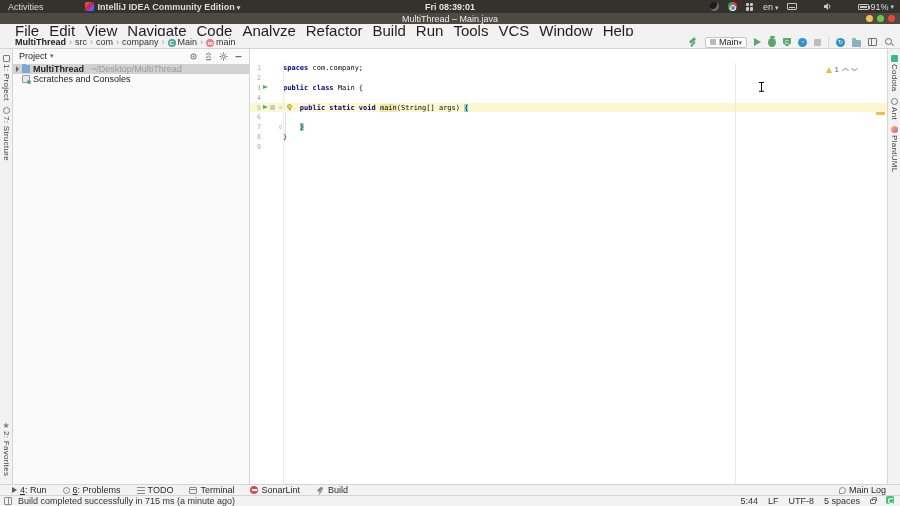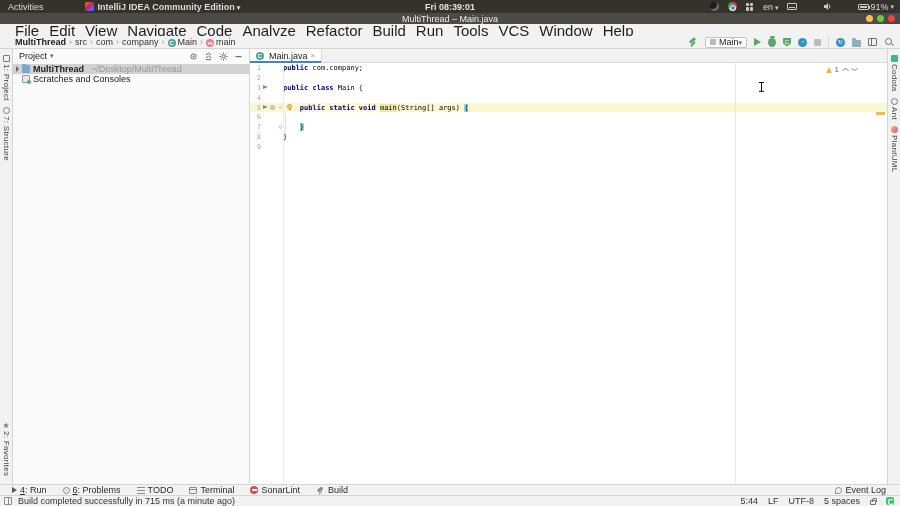--- a/index.html
+++ b/index.html
@@ -162,21 +162,21 @@
   .bt-build::before { content:''; position:absolute; left:1px; top:2px; width:6px; height:2.5px; background:#8a8a8a; border-radius:1px; transform:rotate(-40deg); }
   .bt-build::after { content:''; position:absolute; left:4px; top:4px; width:1.3px; height:5px; background:#8a8a8a; transform:rotate(40deg); }
   .event-log { margin-left:auto; margin-right:14px; display:flex; align-items:center; gap:3px; }
   .ev-ic { width:7px; height:7px; border:1px solid #8a8a8a; border-radius:50% 50% 50% 0; }
   
   .status-bar { position:absolute; left:0; top:495px; width:900px; height:11px; background:#f2f2f2;
     border-top:1px solid #d5d5d5; display:flex; align-items:center; font-size:9px; color:#333; }
   .sb-grid { width:8px; height:8px; margin-left:4px; border:1px solid #8a8a8a; border-radius:1px; position:relative; }
   .sb-grid::after { content:''; position:absolute; left:2.5px; top:0; bottom:0; width:1px; background:#8a8a8a; }
   .sb-msg { margin-left:6px; }
-  .sb-right { margin-left:auto; display:flex; align-items:center; gap:10px; margin-right:6px; }
+  .sb-right { margin-left:auto; display:flex; gap:10px; margin-right:6px; }
   .lock-ic { width:6px; height:5px; border:1px solid #6e6e6e; border-radius:1px; position:relative; margin-top:3px; }
   .lock-ic::before { content:''; position:absolute; left:1px; top:-3px; width:3px; height:3px; border:1px solid #6e6e6e; border-bottom:none; border-radius:2px 2px 0 0; }
   .codota-sq { width:8px; height:8px; background:#3ec46d; border-radius:2px; position:relative; }
   .codota-sq::after { content:''; position:absolute; left:2px; top:2px; width:4px; height:4px; border-radius:50%; border:1px solid #fff; border-right-color:transparent; }
 </style>
 </head>
 <body>
 
 <div id="screen">
 
@@ -338,33 +338,26 @@
         </div>
         <div class="tree-row">
           <span class="tw-chev none"></span>
           <span class="ti ti-scr"></span>
           <span class="t-label">Scratches and Consoles</span>
         </div>
       </div>
     </div>
 
     <div class="editor">
-      <div class="tab-strip">
-        <div class="tab">
-          <span class="mini-circle cls-ic">C</span>
-          <span>Main.java</span>
-          <span class="tab-close">×</span>
-        </div>
-      </div>
       <div class="code-area">
         <div>
             <div class="code-line">
               <span class="ln">1</span>
               <span class="gut"></span>
-              <span class="ctext"><span class="tok-kw">public</span><span class="tok-pl"> com.company;</span></span>
+              <span class="ctext"><span class="tok-kw">spaces</span><span class="tok-pl"> com.company;</span></span>
             </div>
             <div class="code-line">
               <span class="ln">2</span>
               <span class="gut"></span>
               <span class="ctext"></span>
             </div>
             <div class="code-line">
               <span class="ln">3</span>
               <span class="gut">
                 <span class="g-run"></span>
@@ -459,21 +452,21 @@
     <span class="btab">
       <span class="bt-sonar"></span>
       <span>SonarLint</span>
     </span>
     <span class="btab">
       <span class="bt-build"></span>
       <span>Build</span>
     </span>
     <span class="btab event-log">
       <span class="ev-ic"></span>
-      <span>Event Log</span>
+      <span>Main Log</span>
     </span>
   </div>
 
   <div class="status-bar">
     <span class="sb-grid"></span>
     <span class="sb-msg">Build completed successfully in 715 ms (a minute ago)</span>
     <span class="sb-right">
       <span>5:44</span>
       <span>LF</span>
       <span>UTF-8</span>

